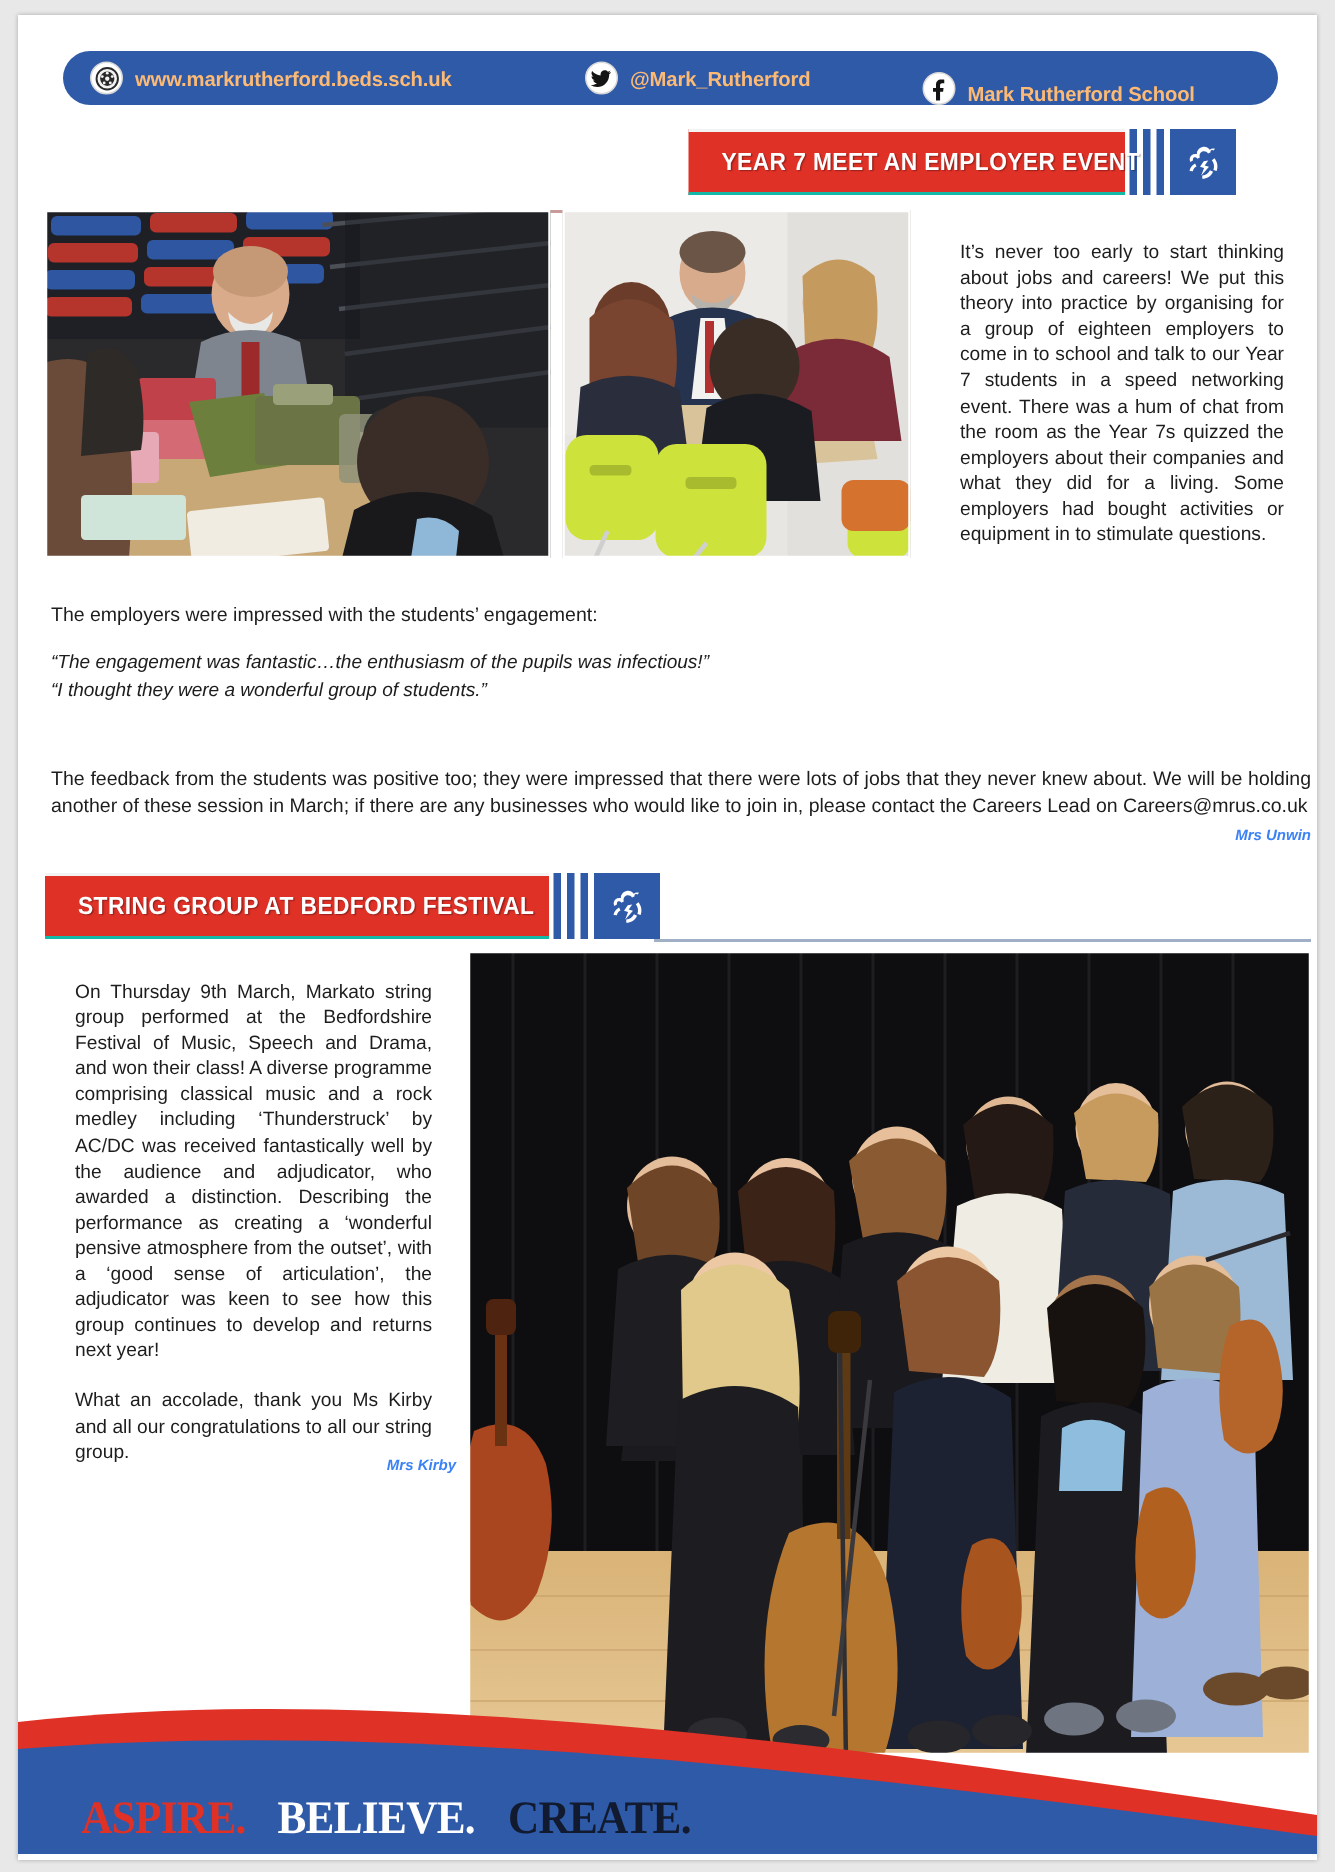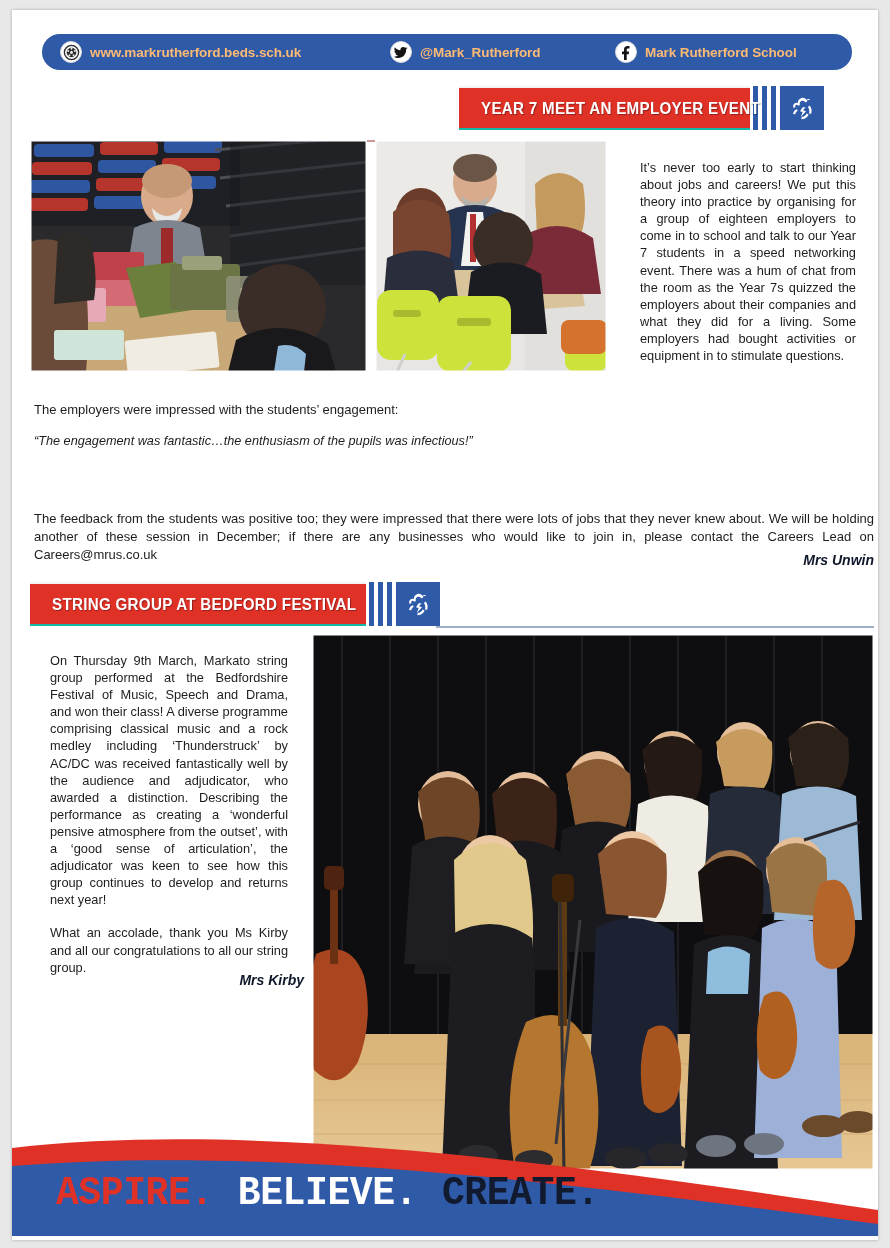--- a/index.html
+++ b/index.html
@@ -28,21 +28,21 @@
     display: flex;
     align-items: center;
   }
   .social-item {
     display: flex; align-items: center;
     height: 100%;
     padding-left: 18px;
   }
   .social-item.i0 { width: 330px; }
   .social-item.i1 { width: 225px; }
-  .social-item.i2 { width: 255px; }
+  .social-item.i2 { width: 255px; align-items: flex-end; }
   .social-icon {
     width: 22px; height: 22px; flex: 0 0 22px;
     border-radius: 50%;
     background: #ffffff;
     border: 1.5px solid #d8d8d8;
     display: flex; align-items: center; justify-content: center;
     margin-right: 8px;
   }
   .social-icon svg { display: block; }
   .social-label {
@@ -126,38 +126,38 @@
   .quote-block .q {
     font-size: 12.7px;
     line-height: 18.5px;
     font-style: italic;
     color: #1d1d1d;
     margin: 0;
     text-align: justify;
   }
   .signature {
     position: absolute;
-    font-size: 14px;
+    font-size: 10px;
     font-weight: bold;
     font-style: italic;
-    color: #0f172a;
+    color: #3b82f6;
     text-align: right;
   }
 
   
   .footer { position: absolute; left: 0; bottom: 0; width: 866px; height: 108px; }
   .footer svg { display: block; }
   .footer-words {
     position: absolute;
-    left: 38px; bottom: 24px;
-    font-size: 41px;
+    left: 38px; bottom: 10px;
+    font-size: 31px;
     font-weight: bold;
     letter-spacing: -.5px;
     white-space: nowrap;
-    font-family: Liberation Mono, monospace;
+    font-family: Liberation Serif, serif;
   }
   .footer-words span { transform: scaleX(.93); display: inline-block; }
   .w-aspire  { color: #e03127; }
   .w-believe { color: #ffffff; margin-left: 12px; }
   .w-create  { color: #111a2e; margin-left: 12px; }
 </style>
 </head>
 <body>
 
 <div id="page">
@@ -316,24 +316,25 @@
     </svg>
   </div>
 
   <div class="col-text" style="left:612px; top:133px; width:248px;">
     <p>It’s never too early to start thinking about jobs and careers! We put this theory into practice by organising for a group of eighteen employers to come in to school and talk to our Year 7 students in a speed networking event. There was a hum of chat from the room as the Year 7s quizzed the employers about their companies and what they did for a living. Some employers had bought activities or equipment in to stimulate questions.</p>
   </div>
 
   <div class="quote-block" style="left:22px; top:392px; width:840px;">
     <p class="lead">The employers were impressed with the students’ engagement:</p>
     <p class="q">“The engagement was fantastic…the enthusiasm of the pupils was infectious!”</p>
+    <p class="q">“I thought they were a wonderful group of students.”</p>
   </div>
 
   <div class="body-text" style="left:22px; top:500px; width:840px;">
-    <p>The feedback from the students was positive too; they were impressed that there were lots of jobs that they never knew about. We will be holding another of these session in December; if there are any businesses who would like to join in, please contact the Careers Lead on Careers@mrus.co.uk</p>
+    <p>The feedback from the students was positive too; they were impressed that there were lots of jobs that they never knew about. We will be holding another of these session in March; if there are any businesses who would like to join in, please contact the Careers Lead on Careers@mrus.co.uk</p>
   </div>
   <div class="signature" style="left:22px; top:542px; width:840px;">Mrs Unwin</div>
 
   <div class="banner" style="left:18px; top:572px;">
     <div class="redbar" style="width:336px;">
       <span class="btitle">STRING GROUP AT BEDFORD FESTIVAL</span>
     </div>
     <div class="stripes">
       <i></i>
         <i></i>

